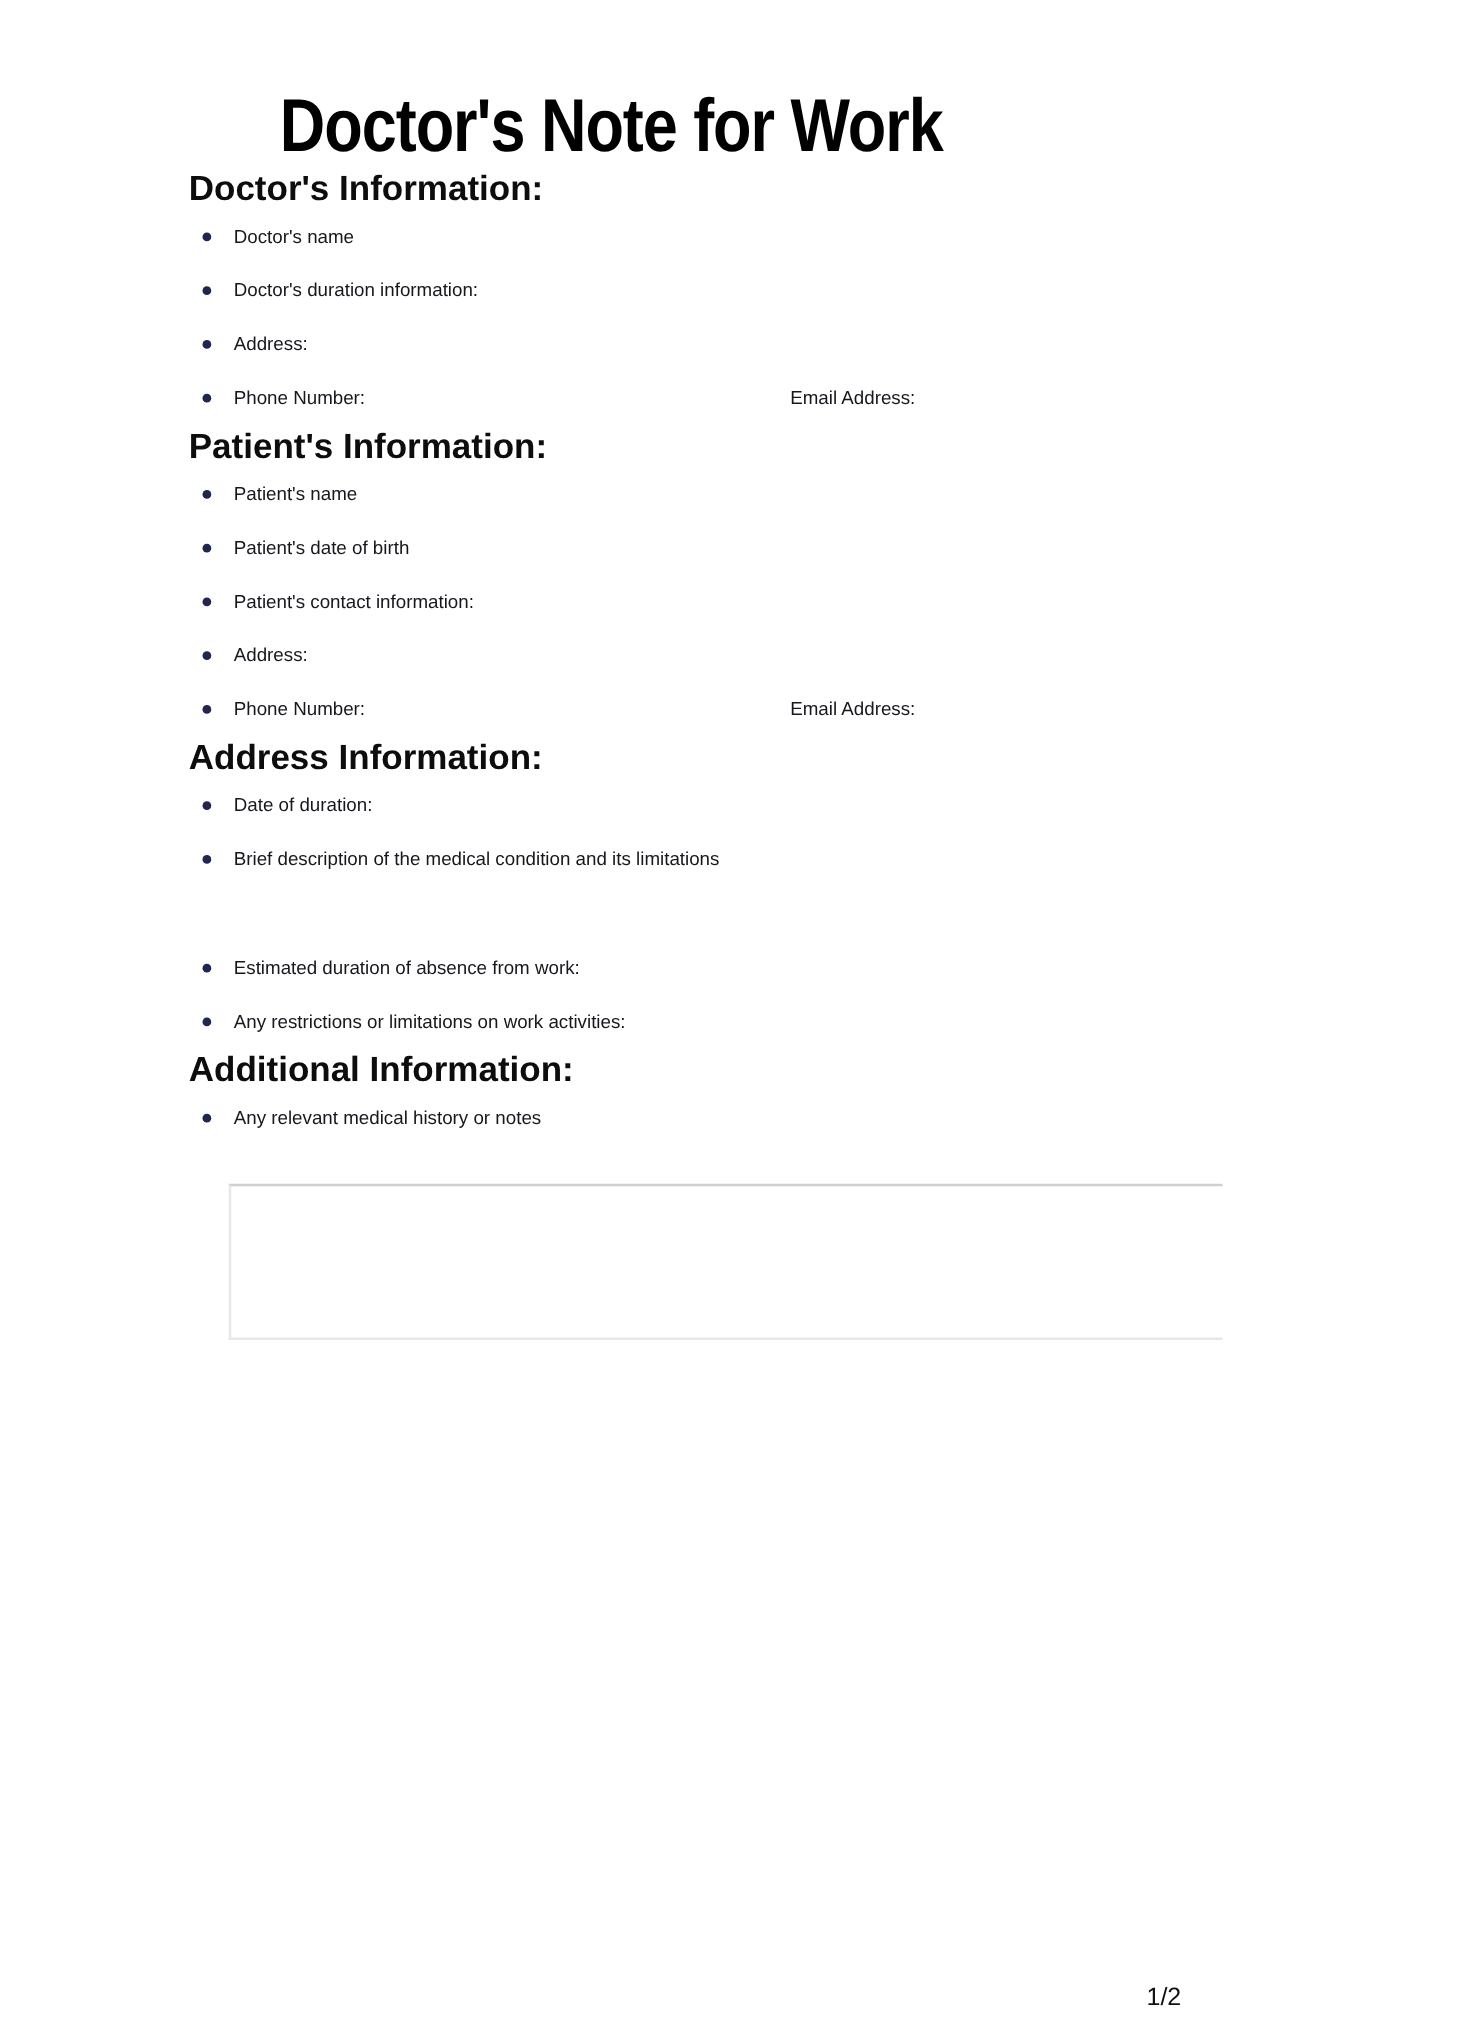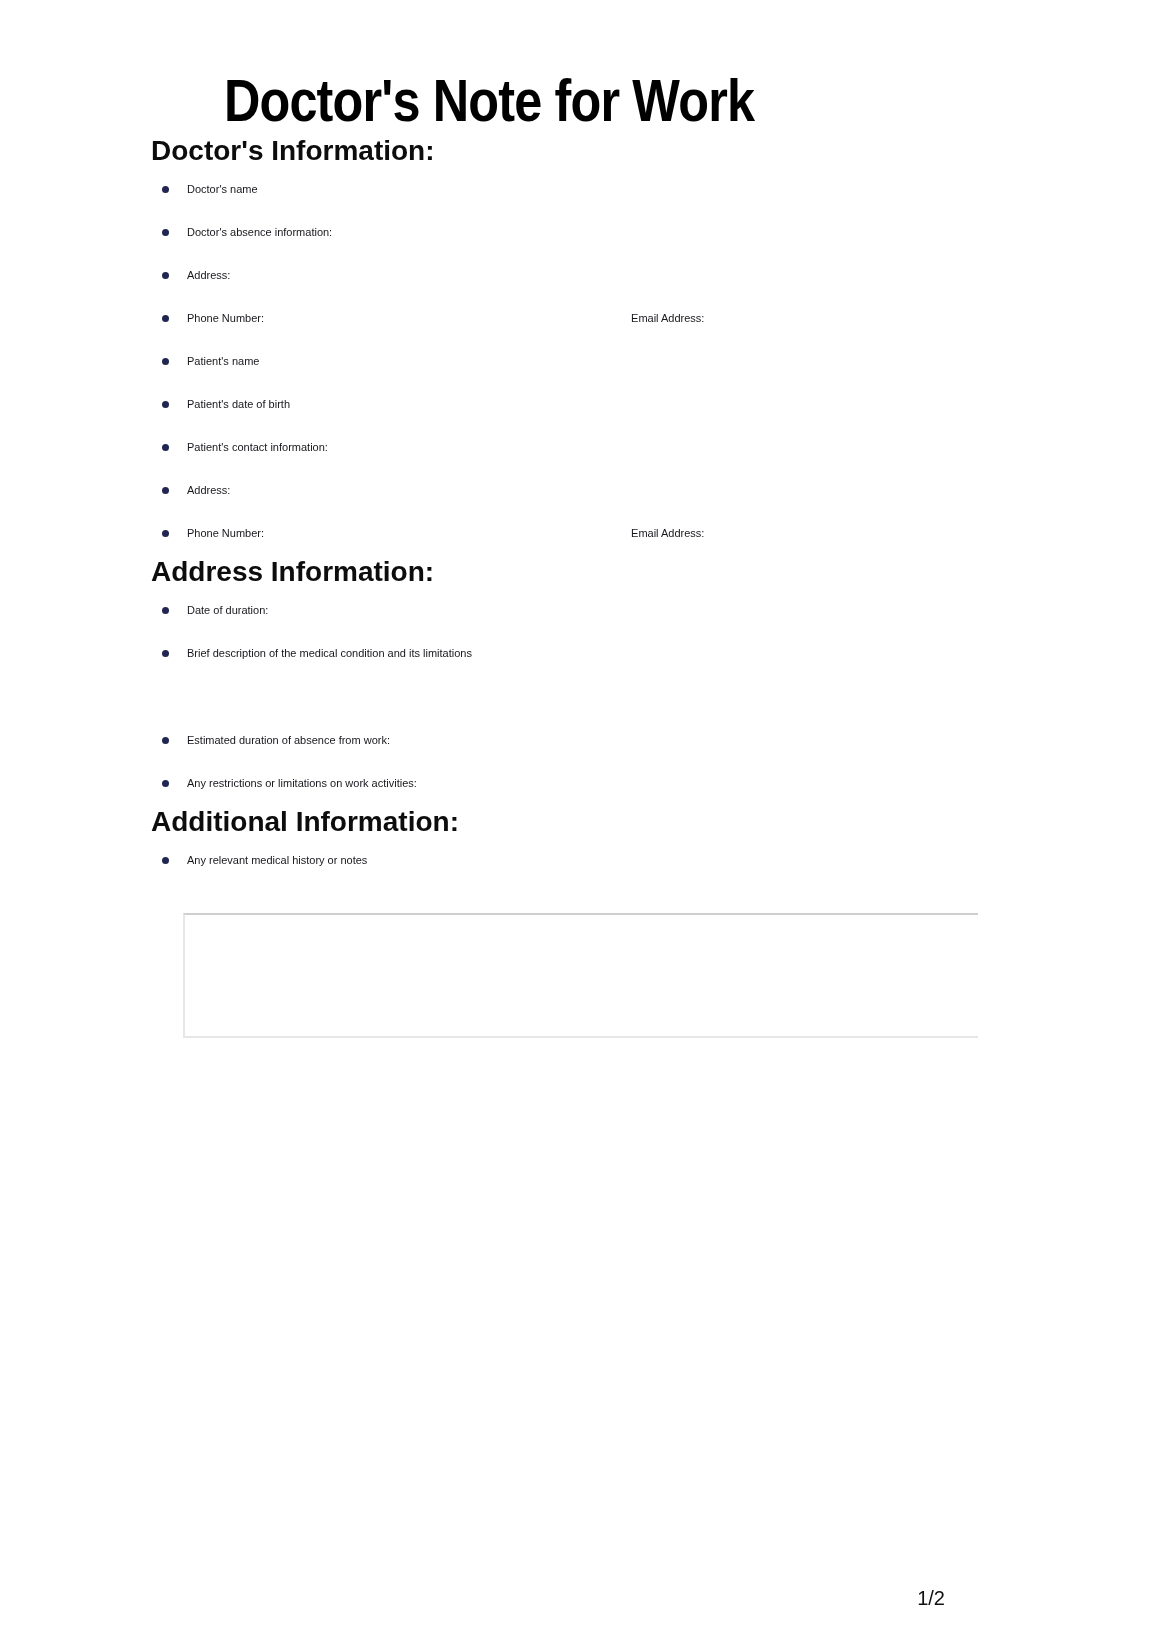--- a/index.html
+++ b/index.html
@@ -46,21 +46,21 @@
   .h2-3 { margin-top: 60px; }
   .h2-4 { margin-top: 58px; }
   ul.item-list { list-style: none; margin: 0; padding: 0; }
   .ul-1 { margin-top: 14px; }
   .ul-2 { margin-top: 16px; }
   .ul-3 { margin-top: 12px; }
   .ul-4 { margin-top: 12px; }
   ul.item-list li {
     position: relative;
     padding-left: 36px;
-    font-size: 11px;
+    font-size: 15px;
     line-height: 43px;
     height: 43px;
     white-space: nowrap;
   }
   li.gap-above { margin-top: 44px; }
   .bullet {
     position: absolute;
     left: 11px;
     top: 50%;
     margin-top: -3.5px;
@@ -98,33 +98,34 @@
   <div class="content">
 
     <h2 class="section-heading h2-1">Doctor's Information:</h2>
     <ul class="item-list ul-1">
       <li>
         <span class="bullet"></span>
         <span>Doctor's name</span>
       </li>
       <li>
         <span class="bullet"></span>
-        <span>Doctor's absence information:</span>
+        <span>Doctor's duration information:</span>
       </li>
       <li>
         <span class="bullet"></span>
         <span>Address:</span>
       </li>
       <li>
         <span class="bullet"></span>
         <span class="col1">Phone Number:</span>
         <span>Email Address:</span>
       </li>
     </ul>
 
+    <h2 class="section-heading h2-2">Patient's Information:</h2>
     <ul class="item-list ul-2">
       <li>
         <span class="bullet"></span>
         <span>Patient's name</span>
       </li>
       <li>
         <span class="bullet"></span>
         <span>Patient's date of birth</span>
       </li>
       <li>

